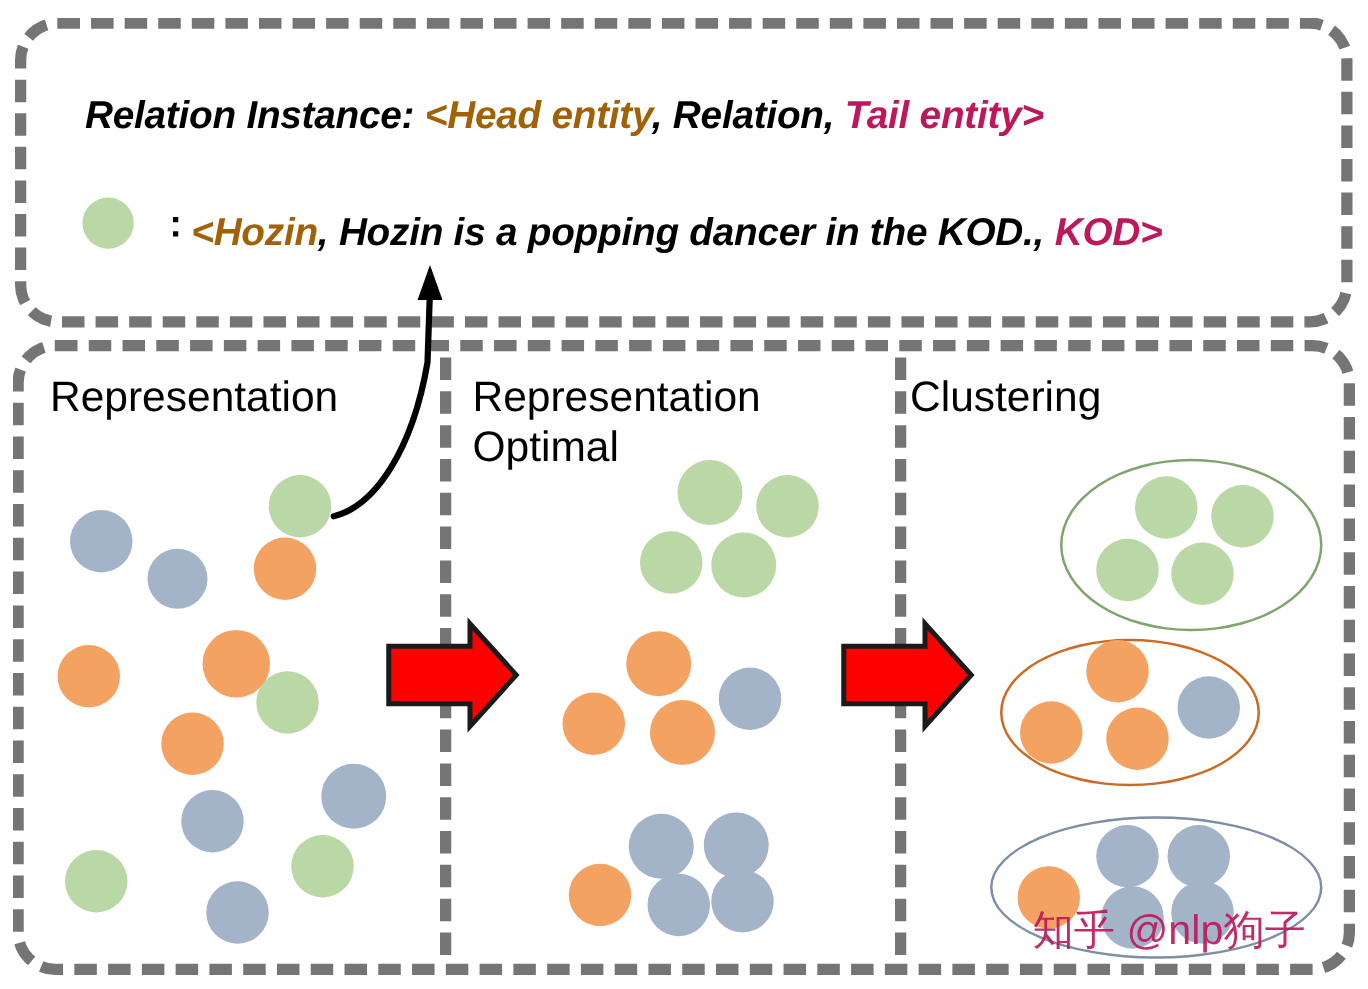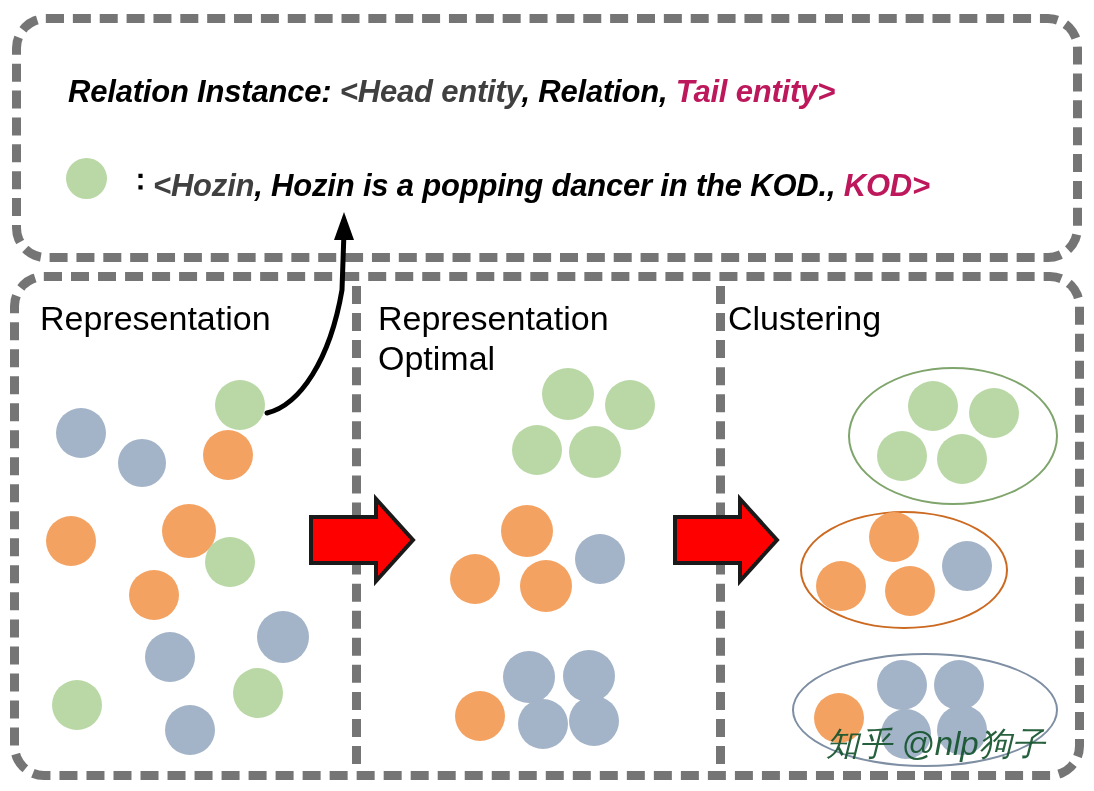--- a/index.html
+++ b/index.html
@@ -61,21 +61,21 @@
   #relation-instance-line {
     left: 68px;
     top: 74px;
     font-size: 31px;
   }
   #example-line {
     left: 153px;
     top: 168px;
     font-size: 31px;
   }
-  .red-text { color: #404040; }
+  .red-text { color: #a16207; }
   .blue-text { color: #be185d; }
 
   #legend-green-dot {
     position: absolute;
     left: 66px;
     top: 158px;
     width: 41px;
     height: 41px;
     border-radius: 50%;
     background: #b9d8a6;
@@ -131,24 +131,23 @@
     height: 791px;
     pointer-events: none;
   }
 
   
   #watermark {
     position: absolute;
     left: 826px;
     top: 722px;
     font-size: 33px;
-    color: #14532d;
+    color: #be185d;
     white-space: nowrap;
     opacity: 0.92;
-    font-style: italic;
   }
 </style>
 </head>
 <body>
 
 <div id="stage">
 
   <div class="panel" id="panel-top"></div>
   <div class="panel" id="panel-bottom"></div>
   <div class="divider" id="divider-1"></div>

